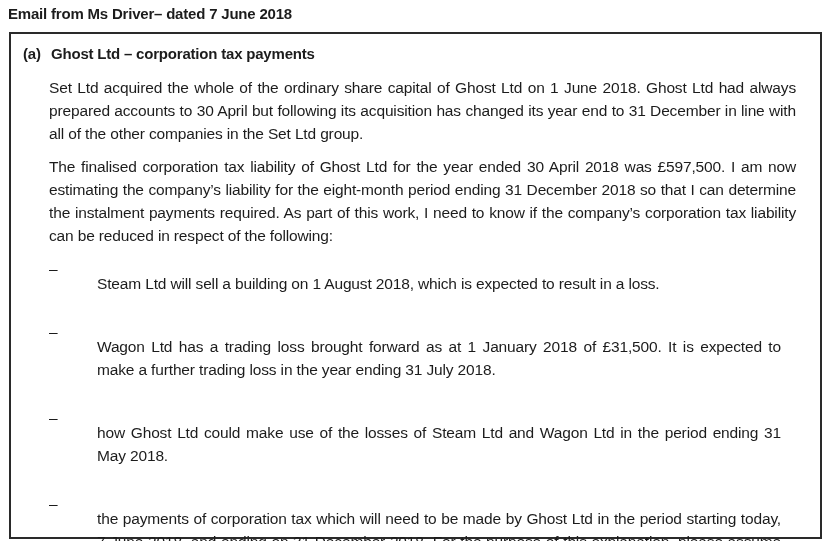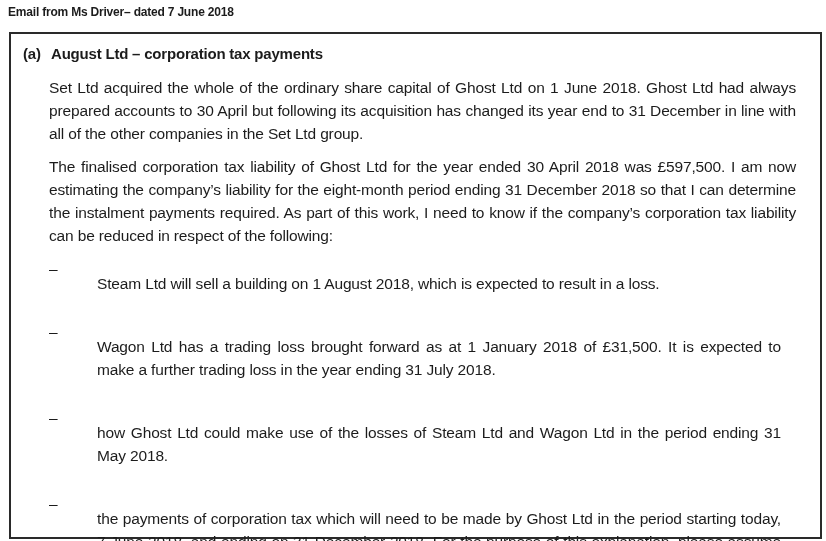--- a/index.html
+++ b/index.html
@@ -10,21 +10,21 @@
     background: #ffffff;
     font-family: "Liberation Sans", "DejaVu Sans", sans-serif;
     color: #1c1c1c;
     position: relative;
     overflow: hidden;
   }
   .page-header {
     position: absolute;
     left: 8px;
     top: 5px;
-    font-size: 12px;
+    font-size: 15px;
     font-weight: bold;
     letter-spacing: -0.2px;
     white-space: nowrap;
   }
   .question-box {
     position: absolute;
     left: 9px;
     top: 32px;
     width: 813px;
     height: 507px;
@@ -65,21 +65,21 @@
 </style>
 </head>
 <body>
 
 <div class="page-header">Email from Ms Driver– dated 7 June 2018</div>
 
 <div class="question-box">
 
   <div class="item-head">
     <span class="item-label">(a)</span>
-    <span class="item-title">August Ltd – corporation tax payments</span>
+    <span class="item-title">Ghost Ltd – corporation tax payments</span>
   </div>
 
   <div class="content">
 
 
     <p class="para">Set Ltd acquired the whole of the ordinary share capital of Ghost Ltd on 1 June 2018. Ghost Ltd had always prepared accounts to 30 April but following its acquisition has changed its year end to 31 December in line with all of the other companies in the Set Ltd group.</p>
 
     <p class="para">The finalised corporation tax liability of Ghost Ltd for the year ended 30 April 2018 was £597,500. I am now estimating the company’s liability for the eight-month period ending 31 December 2018 so that I can determine the instalment payments required. As part of this work, I need to know if the company’s corporation tax liability can be reduced in respect of the following:</p>
 
     <div class="bullet-row">

